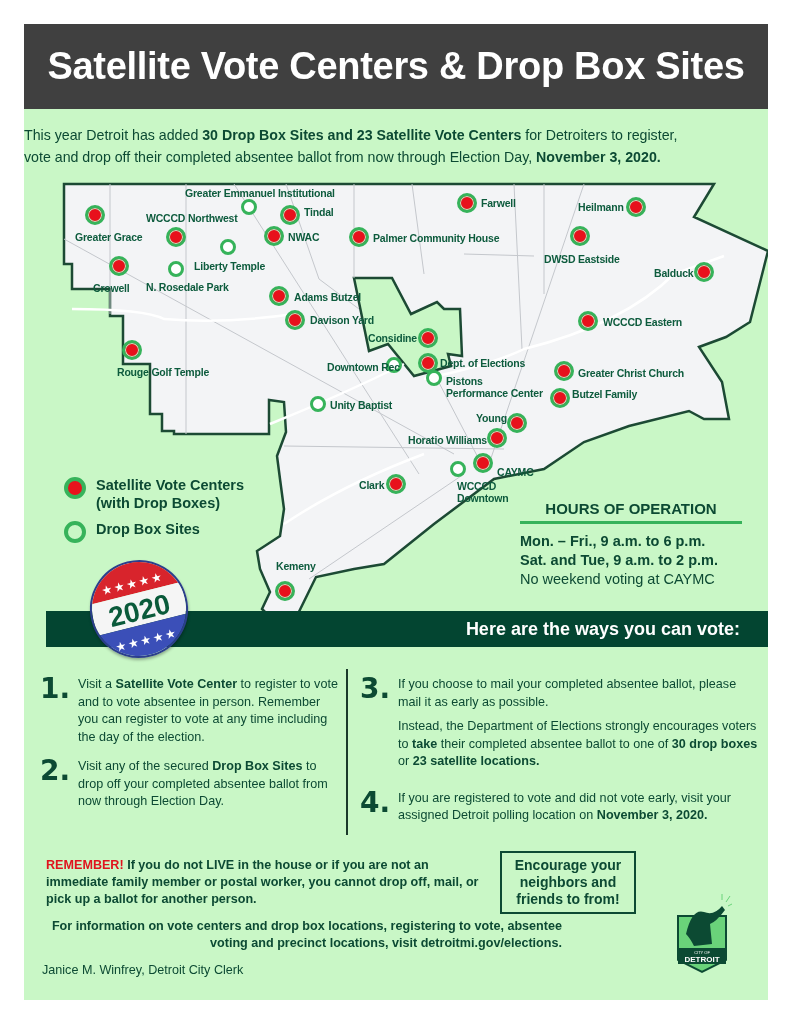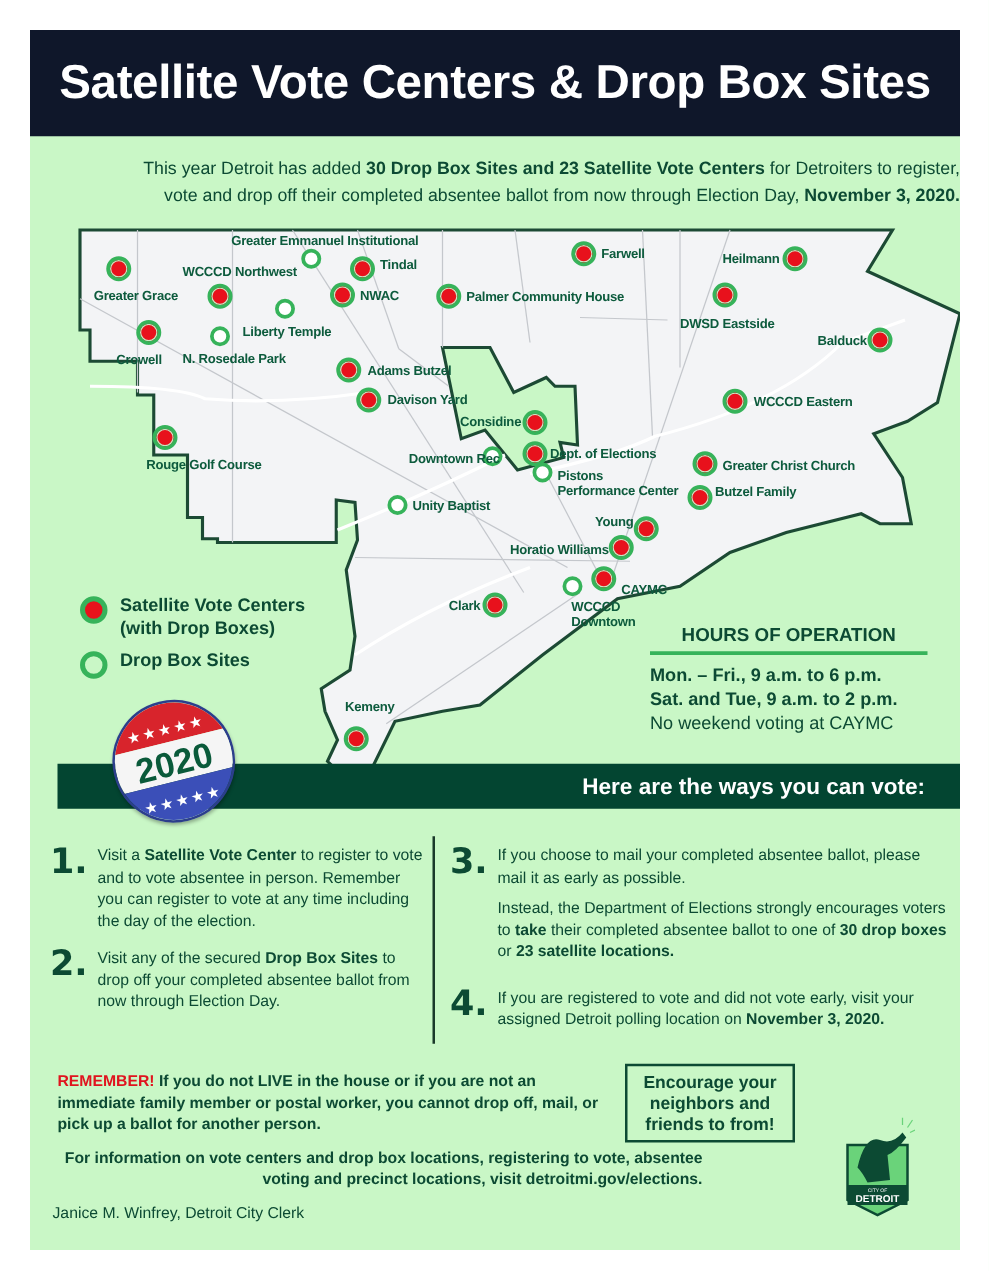--- a/index.html
+++ b/index.html
@@ -4,27 +4,27 @@
 <style>
   * { box-sizing: border-box; margin: 0; padding: 0; }
   html, body { width: 791px; height: 1024px; background: #ffffff; overflow: hidden; }
   body { font-family: "Liberation Sans", sans-serif; color: #0a4a30; position: relative; }
   .page {
     position: absolute; left: 24px; top: 24px; width: 744px; height: 976px;
     background: #c9f7c6;
   }
   .title-bar {
     position: absolute; left: 0; top: 0; width: 744px; height: 85px;
-    background: #0f172a; color: #ffffff;
+    background: #404040; color: #ffffff;
     display: flex; align-items: center; justify-content: center;
     font-family: "Liberation Sans", sans-serif; font-weight: bold; font-size: 38px;
     letter-spacing: -0.3px;
   }
   .intro {
-    position: absolute; left: 0; top: 100px; width: 744px; text-align: right;
+    position: absolute; left: 0; top: 100px; width: 744px; text-align: left;
     font-size: 14.2px; line-height: 22px; color: #0c4a33;
   }
   .intro b { font-weight: bold; }
   .map-wrap { position: absolute; left: 0; top: 0; width: 744px; height: 976px; }
   .map-svg { position: absolute; left: 0; top: 0; }
   .pin { position: absolute; width: 20px; height: 20px; border-radius: 50%; transform: translate(-50%,-50%); }
   .pin.sat { background: #e8111c; border: 3px solid #36b35a; box-shadow: 0 0 0 1px #c6e9c4 inset; }
   .pin.drop { background: #ffffff; border: 3px solid #36b35a; width: 16px; height: 16px; }
   .lbl { position: absolute; font-size: 10.5px; font-weight: bold; color: #0d5b3d; white-space: nowrap; line-height: 12px; letter-spacing: -0.2px; }
   .legend { position: absolute; left: 40px; top: 452px; }
@@ -149,21 +149,21 @@
     <div class="pin sat" style="left:564px;top:297px"></div>
     <div class="lbl" style="left:579px;top:292px">WCCCD Eastern</div>
 
     <div class="pin sat" style="left:404px;top:314px"></div>
     <div class="lbl" style="left:344px;top:308px">Considine</div>
 
     <div class="pin sat" style="left:404px;top:339px"></div>
     <div class="lbl" style="left:416px;top:333px">Dept. of Elections</div>
 
     <div class="pin sat" style="left:108px;top:326px"></div>
-    <div class="lbl" style="left:93px;top:342px">Rouge Golf Course</div>
+    <div class="lbl" style="left:93px;top:342px">Rouge Golf Temple</div>
 
     <div class="pin sat" style="left:540px;top:347px"></div>
     <div class="lbl" style="left:554px;top:343px">Greater Christ Church</div>
 
     <div class="pin sat" style="left:536px;top:374px"></div>
     <div class="lbl" style="left:548px;top:364px">Butzel Family</div>
 
     <div class="pin sat" style="left:493px;top:399px"></div>
     <div class="lbl" style="left:452px;top:388px">Young</div>
 

